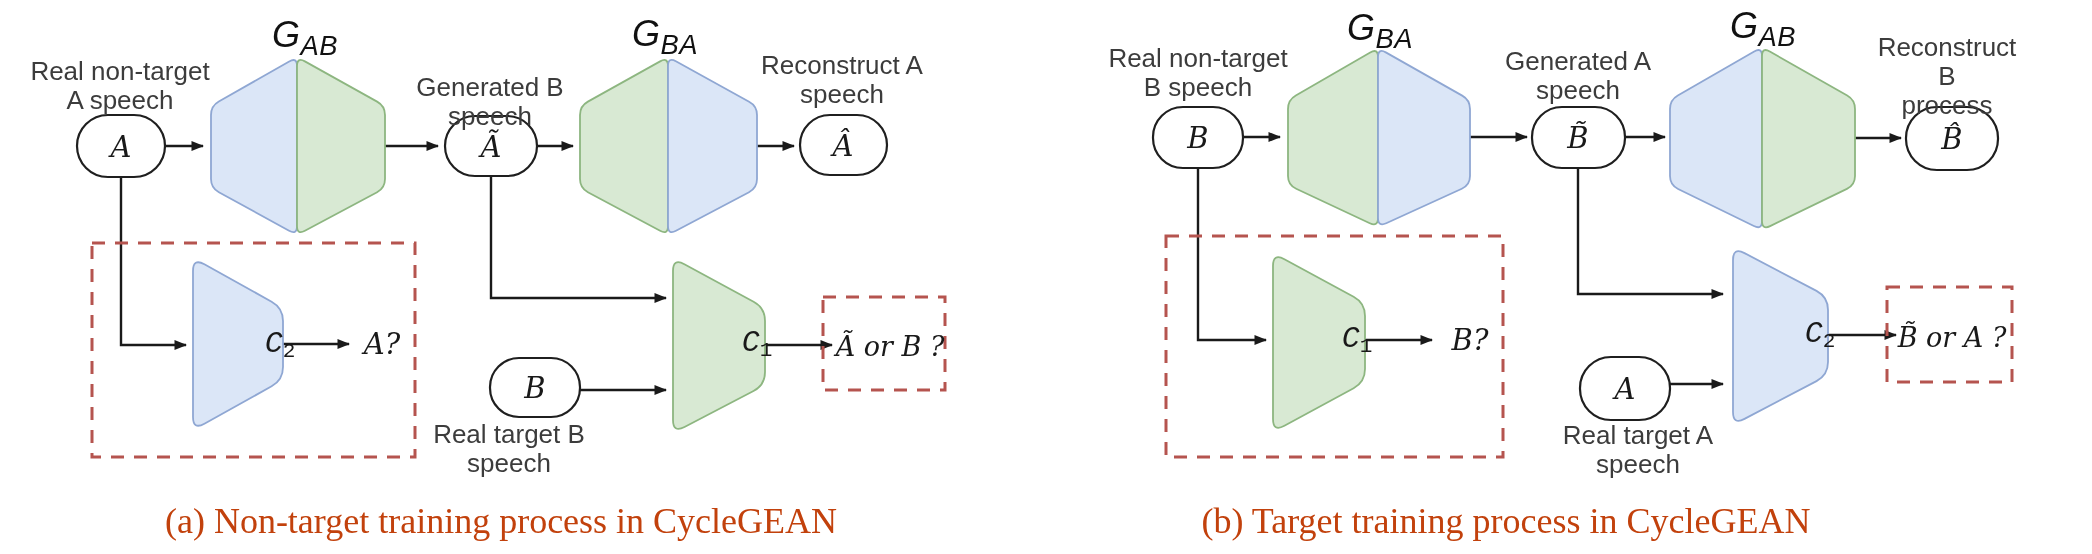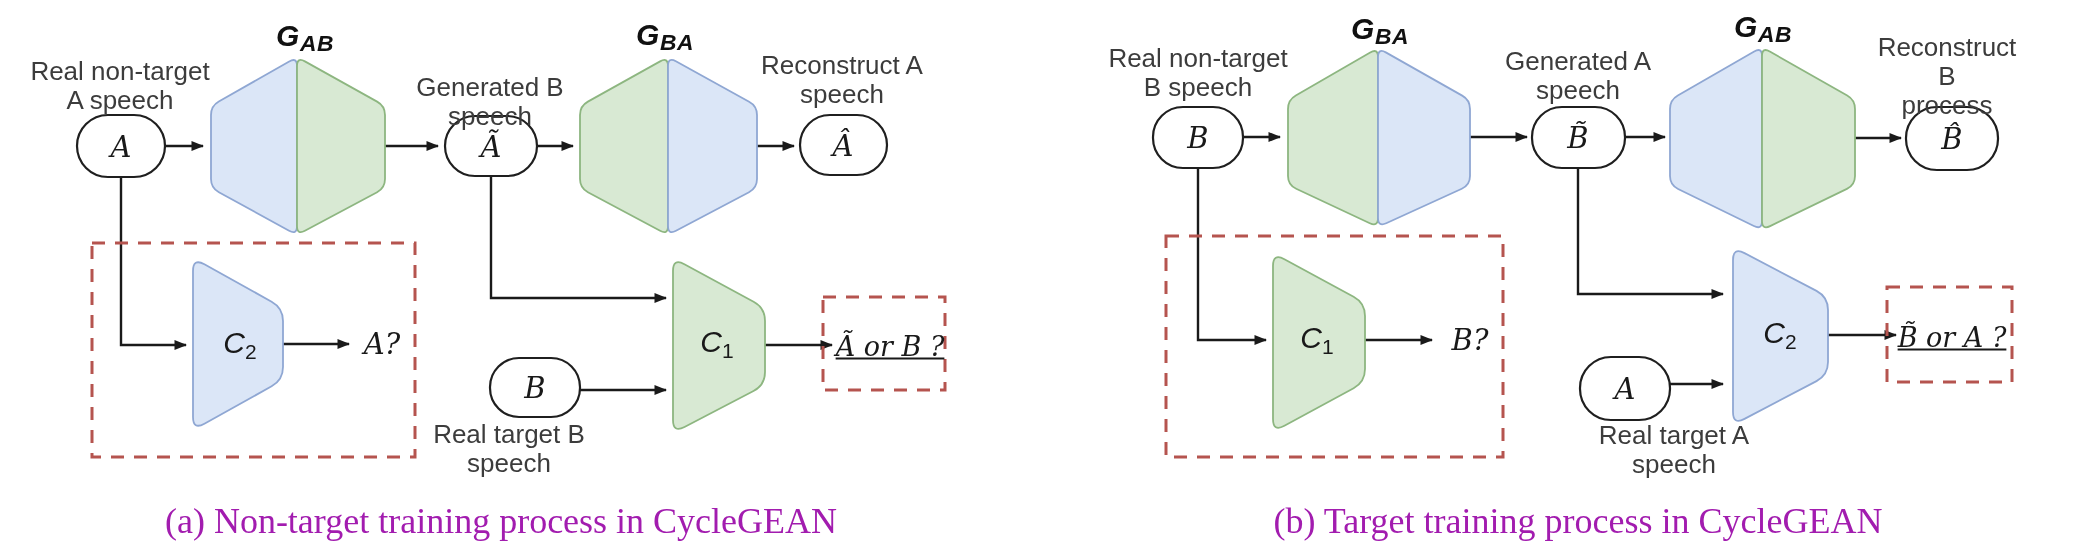--- a/index.html
+++ b/index.html
@@ -14,26 +14,26 @@
   
   .node{fill:var(--node_fill,#ffffff);stroke:var(--node_stroke,#1f1f1f);stroke-width:2.2;}
   .f-blue{fill:var(--generator_blue_fill,#dbe6f7);stroke:var(--generator_blue_stroke,#8fa7d3);stroke-width:1.8;}
   .f-green{fill:var(--generator_green_fill,#d8e9d3);stroke:var(--generator_green_stroke,#8db680);stroke-width:1.8;}
   .dashed{fill:none;stroke:var(--dashed_red,#b5544f);stroke-width:3;stroke-dasharray:13 10;}
   .flow{fill:none;stroke:var(--line,#1a1a1a);stroke-width:2.4;}
   
   .pos{position:absolute;transform:translate(-50%,-50%);text-align:center;white-space:pre-line;}
   .lbl{font-size:26px;line-height:29px;color:var(--label_text,#3c3c3c);}
   .math{font-family:"DejaVu Serif",serif;font-style:italic;font-size:29px;color:var(--math_text,#191919);white-space:nowrap;}
-  .math-sm{font-size:27px;text-decoration:underline;}
-  .gname{font-weight:bold;font-style:italic;font-size:30px;color:#111;white-space:nowrap;letter-spacing:0.5px;}
+  .math-sm{font-size:27px;}
+  .gname{font-weight:normal;font-style:italic;font-size:36px;color:#111;white-space:nowrap;letter-spacing:0.5px;}
   .gname .sub{font-size:0.76em;vertical-align:-0.26em;}
-  .cname{font-family:Liberation Sans, sans-serif;font-style:italic;font-size:30px;color:var(--math_text,#191919);white-space:nowrap;}
+  .cname{font-family:Liberation Mono, monospace;font-style:italic;font-size:30px;color:var(--math_text,#191919);white-space:nowrap;margin-left:40px;}
   .cname .sub{font-size:0.7em;vertical-align:-0.24em;font-style:normal;}
-  .caption{font-family:"Liberation Serif",serif;font-size:36px;color:#a21caf;white-space:nowrap;}
+  .caption{font-family:"Liberation Serif",serif;font-size:36px;color:#c2410c;white-space:nowrap;}
 </style>
 </head>
 <body>
 
 <div class="stage">
 
   <svg class="layer" width="2092" height="554" viewBox="0 0 2092 554">
     <defs>
       <marker id="arr" markerWidth="15" markerHeight="12" refX="12.5" refY="6" orient="auto" markerUnits="userSpaceOnUse">
         <path d="M1,1 L13.5,6 L1,11 Z" style="fill:var(--line,#1a1a1a)"></path>
@@ -128,19 +128,19 @@
   <div class="pos lbl" style="left:1578px;top:76px">Generated A
 speech</div>
   <div class="pos math" style="left:1578px;top:138px">B̃</div>
   <div class="pos gname" style="left:1763px;top:29px"><span>G</span><span class="sub">AB</span></div>
   <div class="pos lbl" style="left:1947px;top:76px">Reconstruct B
 process</div>
   <div class="pos math" style="left:1952px;top:139px">B̂</div>
   <div class="pos cname" style="left:1317px;top:340px"><span>C</span><span class="sub">1</span></div>
   <div class="pos math" style="left:1470px;top:340px">B?</div>
   <div class="pos math" style="left:1625px;top:389px">A</div>
-  <div class="pos lbl" style="left:1674px;top:450px">Real target A
+  <div class="pos lbl" style="left:1638px;top:450px">Real target A
 speech</div>
   <div class="pos cname" style="left:1780px;top:335px"><span>C</span><span class="sub">2</span></div>
   <div class="pos math math-sm" style="left:1952px;top:337px">B̃ or A ?</div>
-  <div class="pos caption" style="left:1578px;top:521px">(b)  Target training process in CycleGEAN</div>
+  <div class="pos caption" style="left:1506px;top:521px">(b)  Target training process in CycleGEAN</div>
 
 </div>
 
 </body></html>

